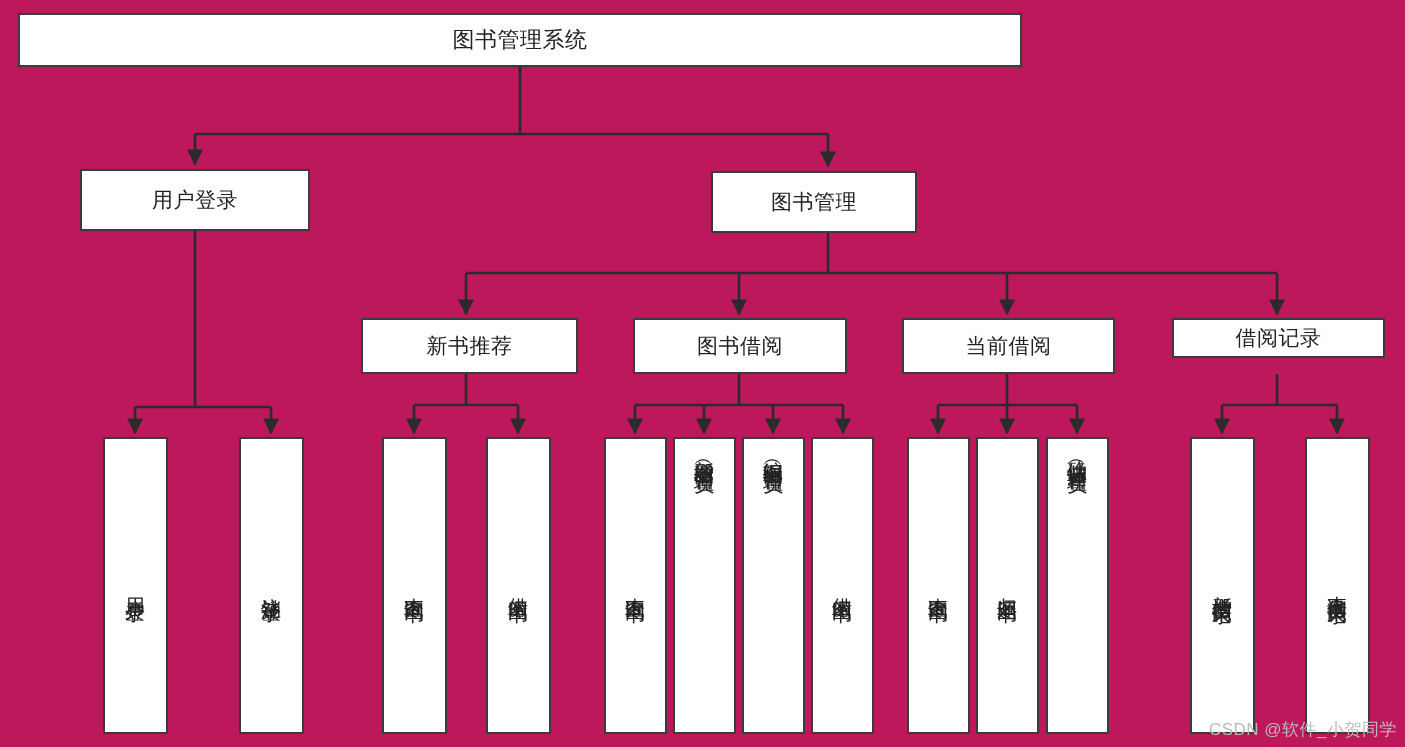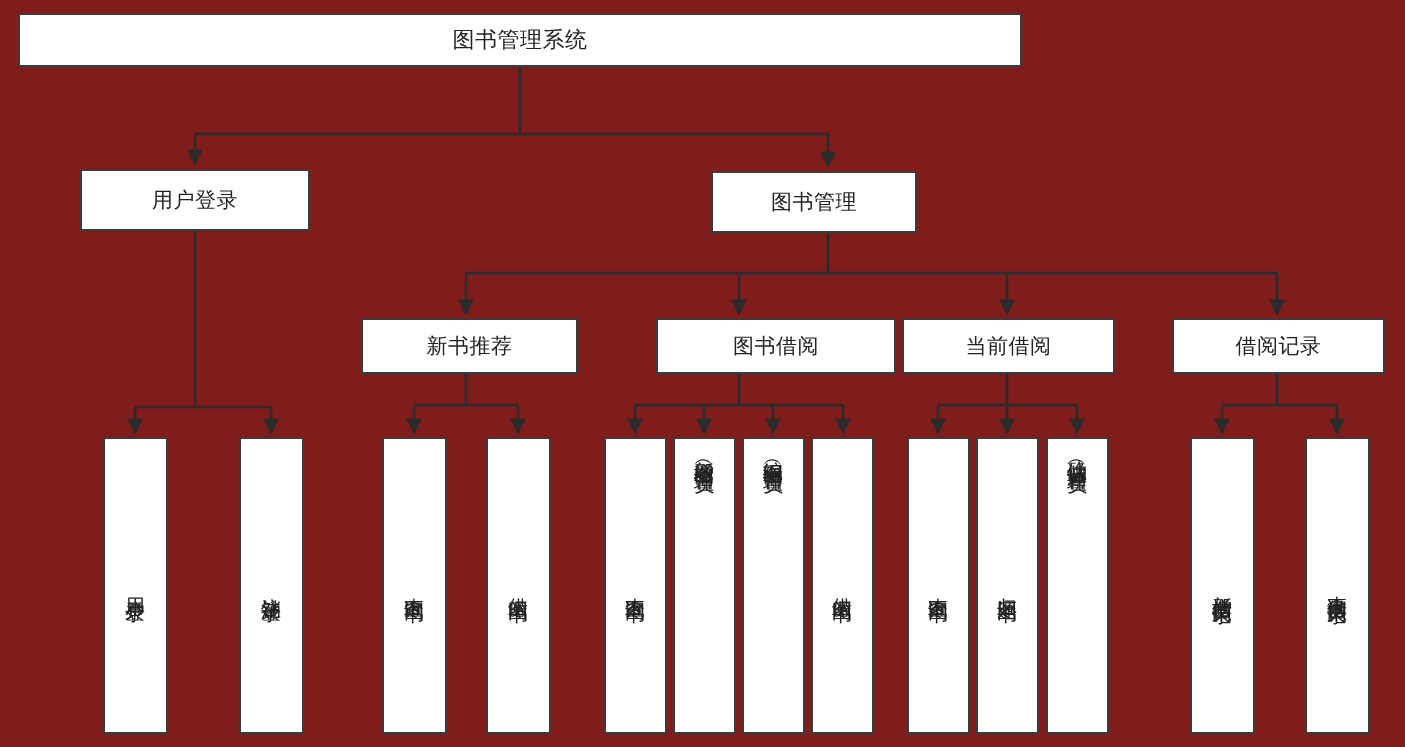--- a/index.html
+++ b/index.html
@@ -8,21 +8,21 @@
     padding: 0;
     background: #ffffff;
   }
   body {
     font-family: "Liberation Sans", "DejaVu Sans", sans-serif;
   }
   #canvas {
     position: relative;
     width: 1405px;
     height: 747px;
-    background: #7f1d1d;
+    background: #be185d;
     overflow: hidden;
   }
   #wires {
     position: absolute;
     left: 0;
     top: 0;
     width: 1405px;
     height: 747px;
     pointer-events: none;
   }
@@ -142,29 +142,29 @@
   </div>
 
   <div class="node horiz" style="left:711px; top:171px; width:206px; height:62px;">
     <span>图书管理</span>
   </div>
 
   <div class="node horiz" style="left:361px; top:318px; width:217px; height:56px;">
     <span>新书推荐</span>
   </div>
 
-  <div class="node horiz" style="left:656px; top:318px; width:240px; height:56px;">
+  <div class="node horiz" style="left:633px; top:318px; width:214px; height:56px;">
     <span>图书借阅</span>
   </div>
 
   <div class="node horiz" style="left:902px; top:318px; width:213px; height:56px;justify-content:center;">
     <span>当前借阅</span>
   </div>
 
-  <div class="node horiz" style="left:1172px; top:318px; width:213px; height:56px;">
+  <div class="node horiz" style="left:1172px; top:318px; width:213px; height:40px;">
     <span>借阅记录</span>
   </div>
 
   <div class="node leaf center-v" style="left:103px; top:437px; width:65px; height:297px;">
     <span class="vtext">用户登录</span>
   </div>
   <div class="node leaf center-v" style="left:239px; top:437px; width:65px; height:297px;">
     <span class="vtext">注销登录</span>
   </div>
 
@@ -198,14 +198,15 @@
     <span class="vtext">确认归还（管理员）</span>
   </div>
 
   <div class="node leaf center-v" style="left:1190px; top:437px; width:65px; height:297px;">
     <span class="vtext">新增借阅记录</span>
   </div>
   <div class="node leaf center-v" style="left:1305px; top:437px; width:65px; height:297px;">
     <span class="vtext">查询借阅记录</span>
   </div>
 
+  <div id="watermark">CSDN @软件_小贺同学</div>
 
 </div>
 
 </body></html>

